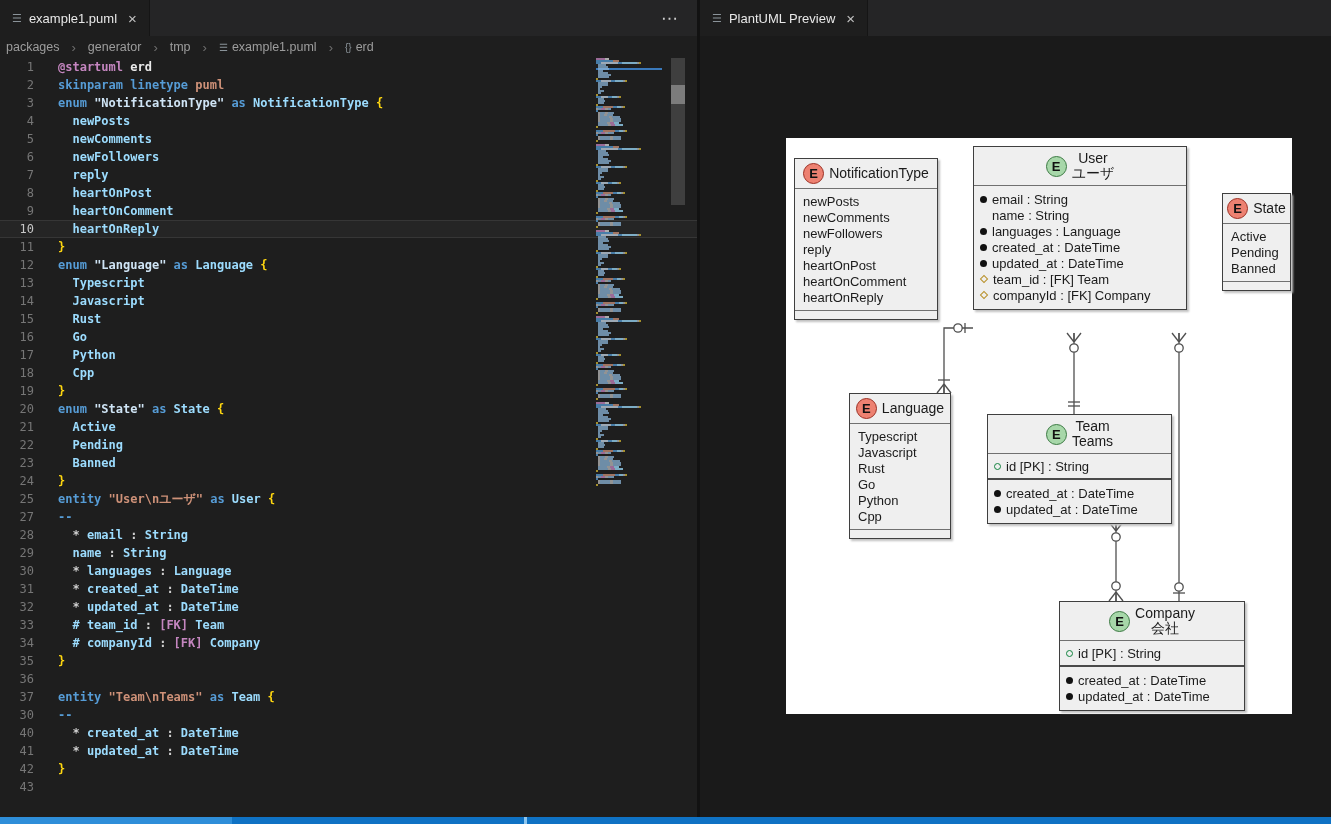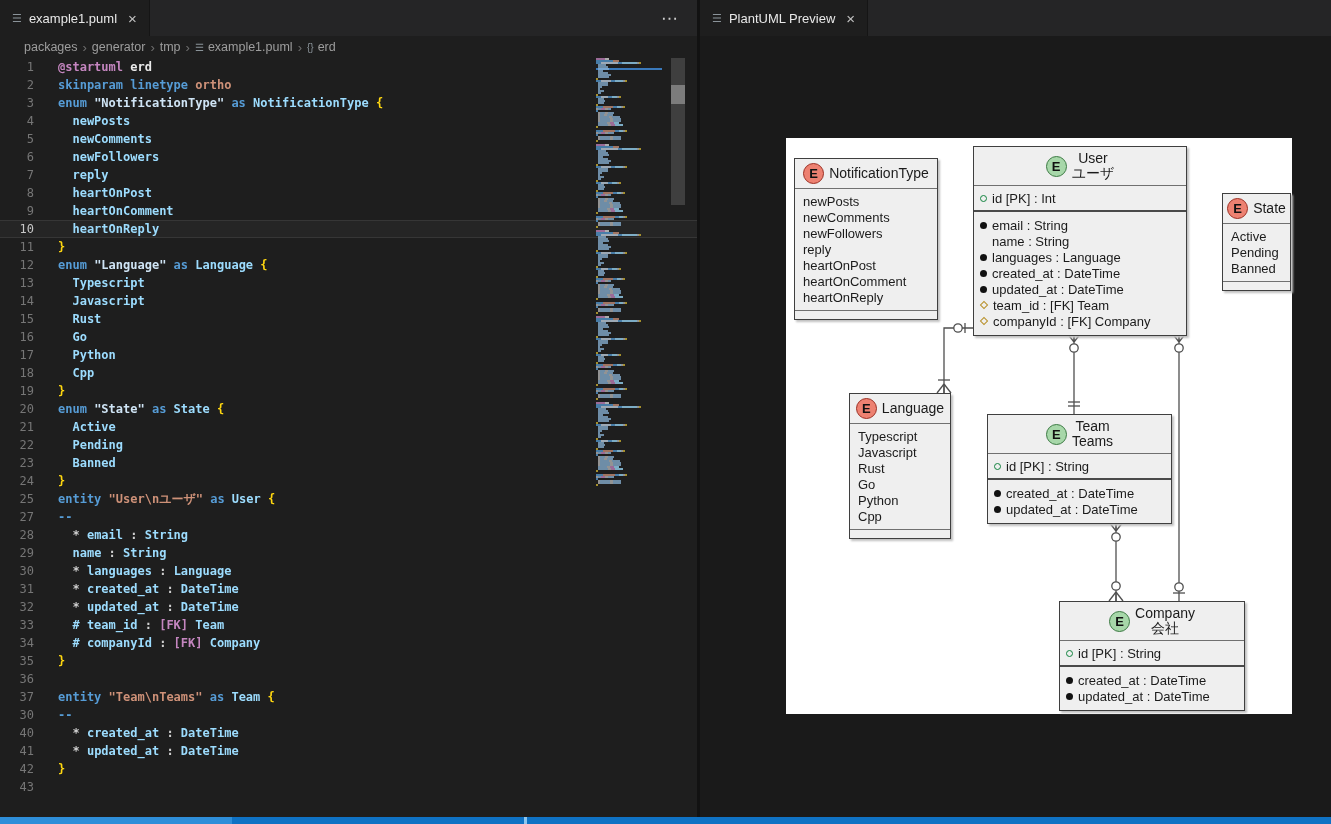--- a/index.html
+++ b/index.html
@@ -16,21 +16,21 @@
   
   .tabbar { position:relative; height:36px; background:#252526; display:flex; align-items:stretch; }
   .tab { display:flex; align-items:center; gap:7px; padding:0 12px; background:#1e1e1e;
          color:#e8e8e8; font-size:13px; border-right:1px solid #151515; cursor:pointer; }
   .file-ic { color:#8a9399; font-size:11px; line-height:1; }
   .tab-close { color:#c2c2c2; font-size:15px; margin-left:4px; }
   .more { position:absolute; right:18px; top:8px; color:#cfcfcf; font-size:17px; letter-spacing:1px; }
 
   
   .breadcrumbs { height:22px; background:#1e1e1e; display:flex; align-items:center;
-                 padding-left:24px; font-size:12.5px; color:#9d9d9d; gap:5px; white-space:nowrap; }
+                 padding-left:6px; font-size:12.5px; color:#9d9d9d; gap:12px; white-space:nowrap; }
   .crumb { display:flex; align-items:center; gap:4px; cursor:pointer; }
   .crumb .cic { color:#8a9399; font-size:10px; }
   .crumb-sep { color:#6e6e6e; font-size:13px; }
 
   
   .code-area { position:absolute; top:58px; left:0; right:0; bottom:0; overflow:hidden; background:#1e1e1e; }
   .code-line { display:flex; height:18px; line-height:18px; white-space:pre;
                font-family:"DejaVu Sans Mono", monospace; font-size:12px; font-weight:600; }
   .code-line.cur { background:rgba(80,80,80,0.17);
                    box-shadow: inset 0 1px 0 rgba(255,255,255,0.08), inset 0 -1px 0 rgba(255,255,255,0.08); }
@@ -114,21 +114,21 @@
         </span>
         <span class="crumb-sep">›</span>
         <span class="crumb">
           <span class="cic">{}</span>
           <span>erd</span>
         </span>
       </div>
     <div class="code-area">
       <div id="code-lines">
           <div class="code-line"><span class="ln">1</span><span class="lc"><span class="tk-mag">@startuml</span><span class="tk-pbold"> erd</span></span></div>
-          <div class="code-line"><span class="ln">2</span><span class="lc"><span class="tk-kw">skinparam linetype</span><span class="tk-orange"> ortho</span></span></div>
+          <div class="code-line"><span class="ln">2</span><span class="lc"><span class="tk-kw">skinparam linetype</span><span class="tk-orange"> puml</span></span></div>
           <div class="code-line"><span class="ln">3</span><span class="lc"><span class="tk-kw">enum </span><span class="tk-qname">"NotificationType"</span><span class="tk-kw"> as </span><span class="tk-name">NotificationType</span><span class="tk-plain"> </span><span class="tk-brace">{</span></span></div>
           <div class="code-line"><span class="ln">4</span><span class="lc"><span class="tk-id">  newPosts</span></span></div>
           <div class="code-line"><span class="ln">5</span><span class="lc"><span class="tk-id">  newComments</span></span></div>
           <div class="code-line"><span class="ln">6</span><span class="lc"><span class="tk-id">  newFollowers</span></span></div>
           <div class="code-line"><span class="ln">7</span><span class="lc"><span class="tk-id">  reply</span></span></div>
           <div class="code-line"><span class="ln">8</span><span class="lc"><span class="tk-id">  heartOnPost</span></span></div>
           <div class="code-line"><span class="ln">9</span><span class="lc"><span class="tk-id">  heartOnComment</span></span></div>
           <div class="code-line cur"><span class="ln">10</span><span class="lc"><span class="tk-id">  heartOnReply</span></span></div>
           <div class="code-line"><span class="ln">11</span><span class="lc"><span class="tk-brace">}</span></span></div>
           <div class="code-line"><span class="ln">12</span><span class="lc"><span class="tk-kw">enum </span><span class="tk-qname">"Language"</span><span class="tk-kw"> as </span><span class="tk-name">Language</span><span class="tk-plain"> </span><span class="tk-brace">{</span></span></div>
@@ -1294,26 +1294,20 @@
             <div class="enum-footer"></div>
           </div>
           <div class="ent" style="left: 187px; top: 8px; width: 214px;">
             <div class="ent-header">
               <span class="spot entity">E</span>
               <div class="ent-title">
                 <div>User</div>
                 <div>ユーザ</div>
               </div>
             </div>
-            <div class="ent-keys">
-              <div class="frow">
-                <span class="ic pk-circle"></span>
-                <span>id [PK] : Int</span>
-              </div>
-            </div>
             <div class="ent-fields">
               <div class="frow">
                 <span class="ic required-dot"></span>
                 <span>email : String</span>
               </div>
               <div class="frow">
                 <span class="ic none"></span>
                 <span>name : String</span>
               </div>
               <div class="frow">

